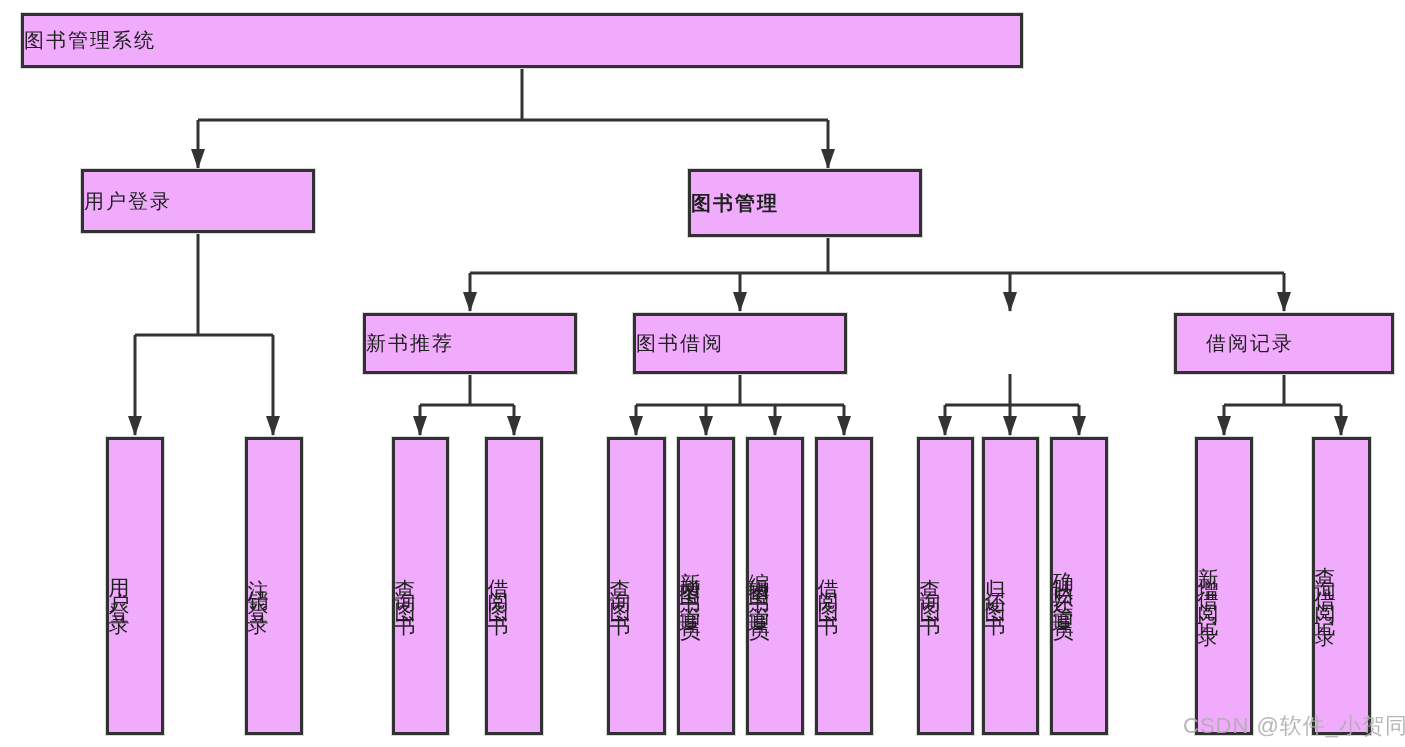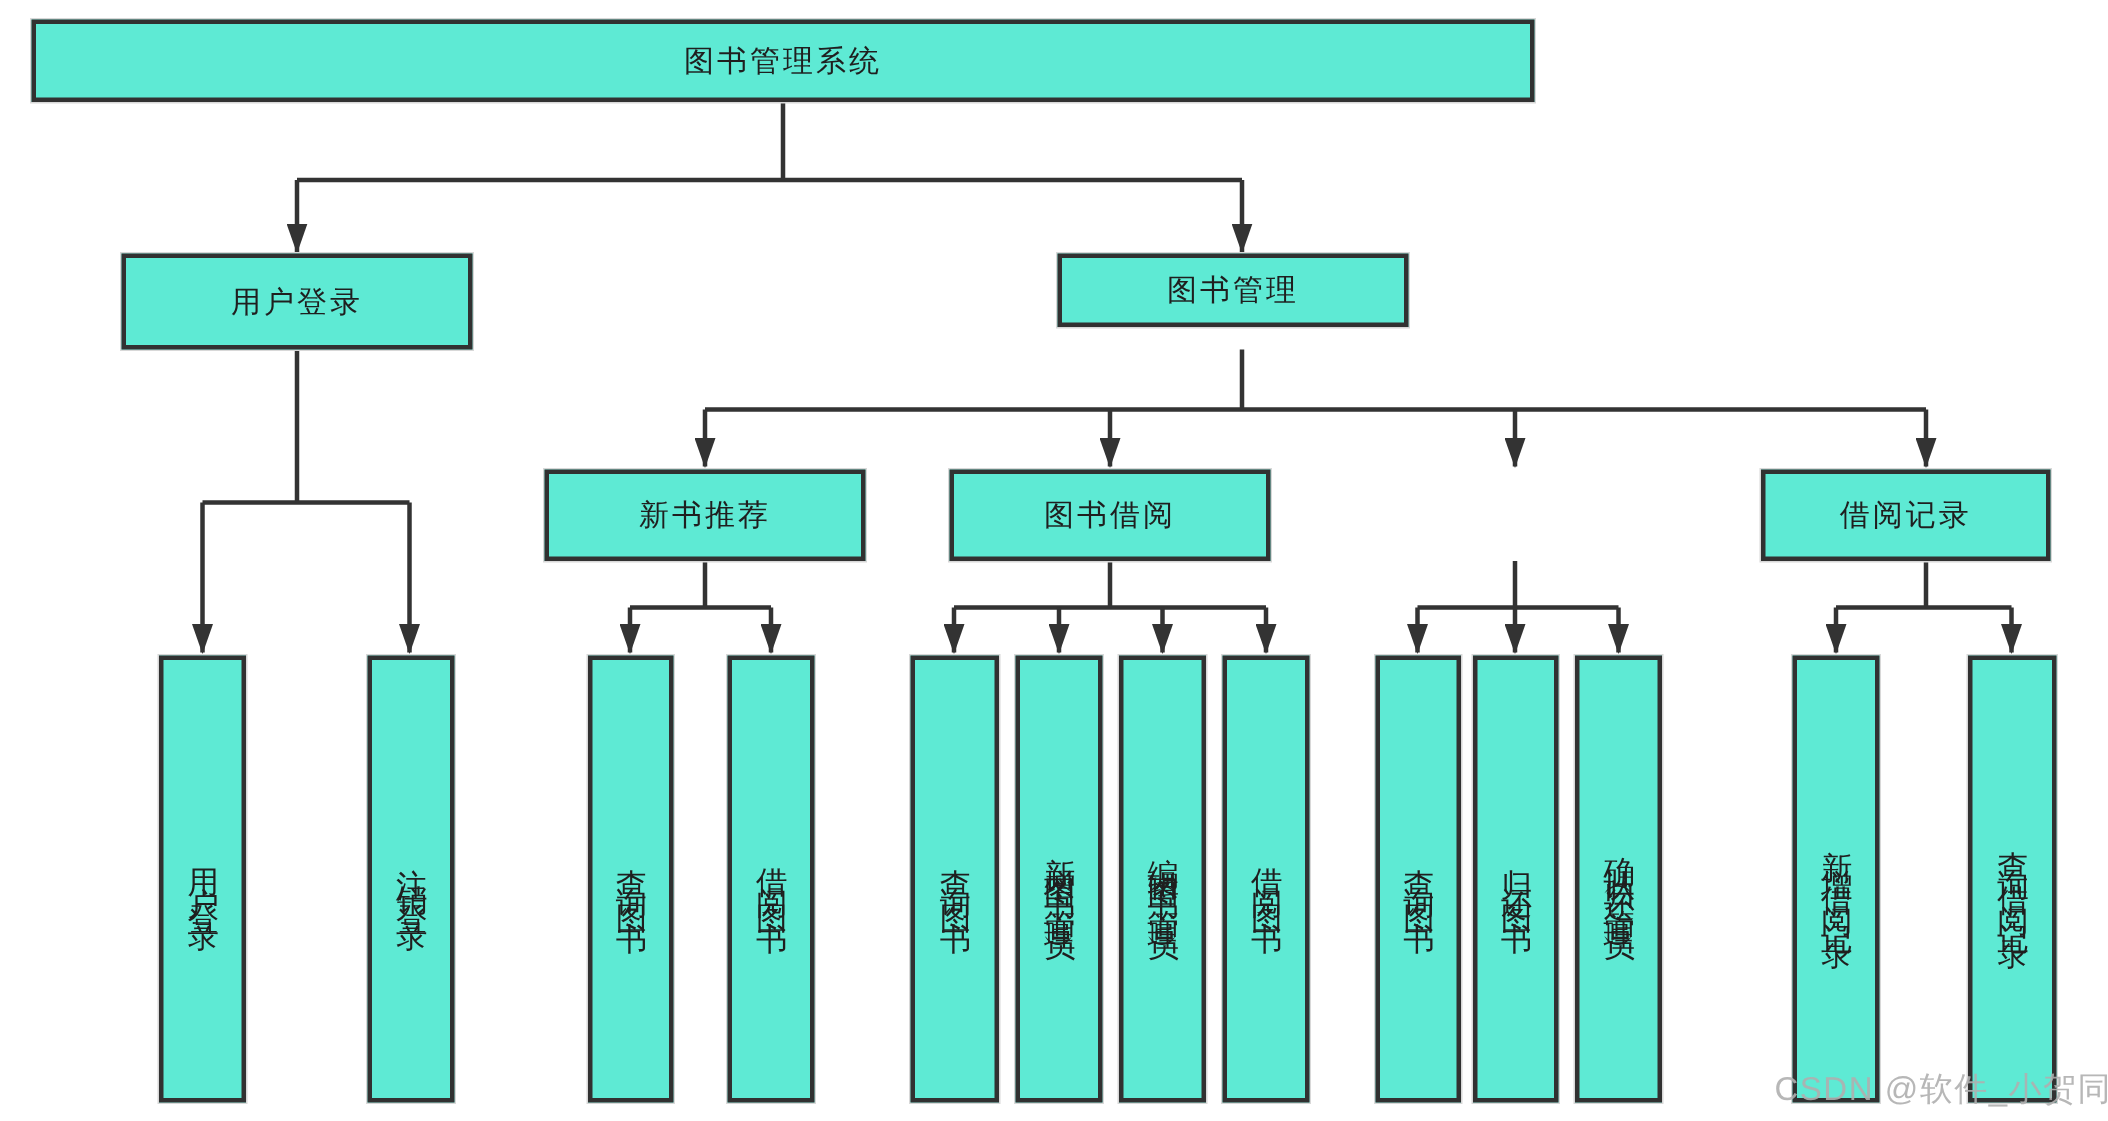--- a/index.html
+++ b/index.html
@@ -13,26 +13,25 @@
   }
   svg.wires {
     position: absolute;
     left: 0; top: 0;
     width: 1405px; height: 747px;
     z-index: 1;
     pointer-events: none;
   }
   .box {
     position: absolute;
-    background: #5eead4;
+    background: #f0abfc;
     border: 3px solid #313131;
     box-shadow: 0 0 0 1px #d8d8d8;
     display: flex;
     align-items: center;
-    justify-content: center;
     color: #1f1f1f;
     z-index: 2;
     box-sizing: border-box;
   }
   .box .hlabel {
     font-size: 20px;
     letter-spacing: 2px;
     white-space: nowrap;
     color: #1f1f1f;
   }
@@ -103,31 +102,31 @@
     <path d="M1341 405 V435" fill="none" stroke="#333333" stroke-width="3" marker-end="url(#arrow)"></path>
   </svg>
 
   <div class="box" style="left:21px; top:13px; width:1002px; height:55px;">
     <span class="hlabel">图书管理系统</span>
   </div>
 
   <div class="box" style="left:81px; top:169px; width:234px; height:64px;">
     <span class="hlabel">用户登录</span>
   </div>
-  <div class="box" style="left:705px; top:169px; width:234px; height:49px;">
+  <div class="box" style="left:688px; top:169px; width:234px; height:68px;font-weight:bold;">
     <span class="hlabel">图书管理</span>
   </div>
 
   <div class="box" style="left:363px; top:313px; width:214px; height:61px;">
     <span class="hlabel">新书推荐</span>
   </div>
   <div class="box" style="left:633px; top:313px; width:214px; height:61px;">
     <span class="hlabel">图书借阅</span>
   </div>
-  <div class="box" style="left:1174px; top:313px; width:193px; height:61px;">
+  <div class="box" style="left:1174px; top:313px; width:220px; height:61px;padding-left:29px;">
     <span class="hlabel">借阅记录</span>
   </div>
 
   <div class="box leaf" style="left:106px; top:437px; width:58px; height:298px;">
     <span class="vlabel">用户登录</span>
   </div>
   <div class="box leaf" style="left:245px; top:437px; width:58px; height:298px;">
     <span class="vlabel">注销登录</span>
   </div>
 

